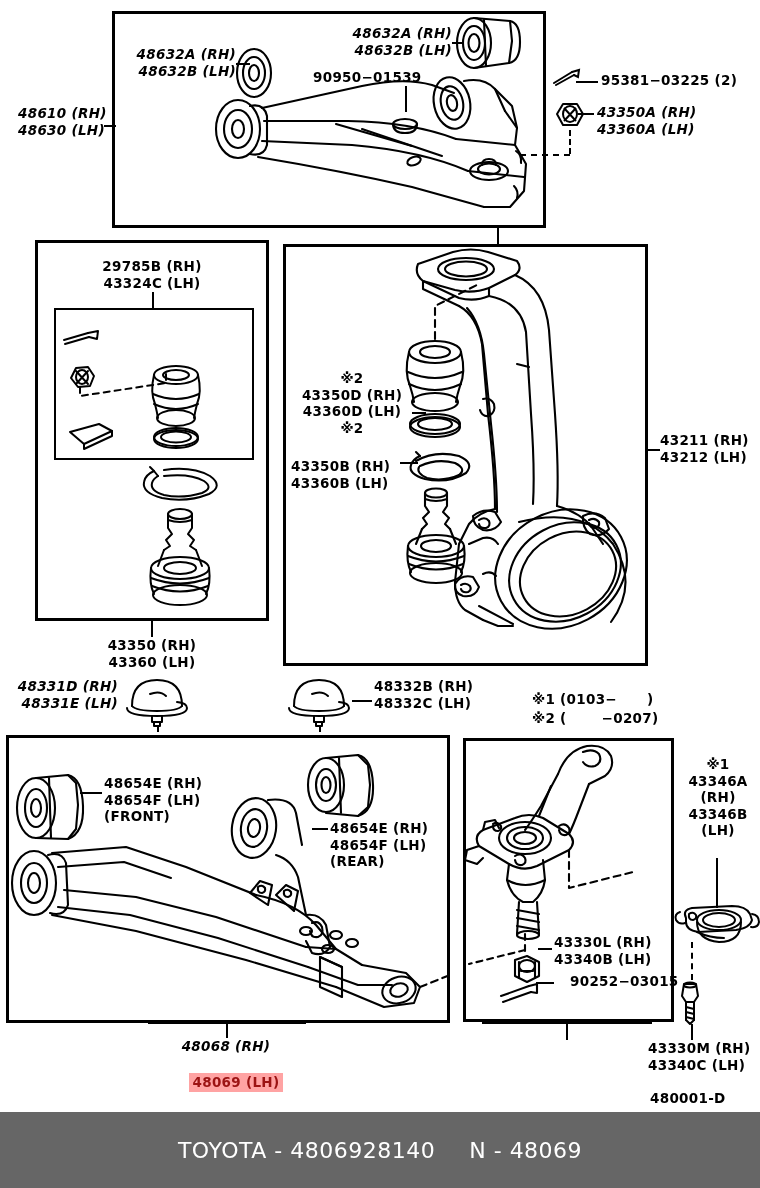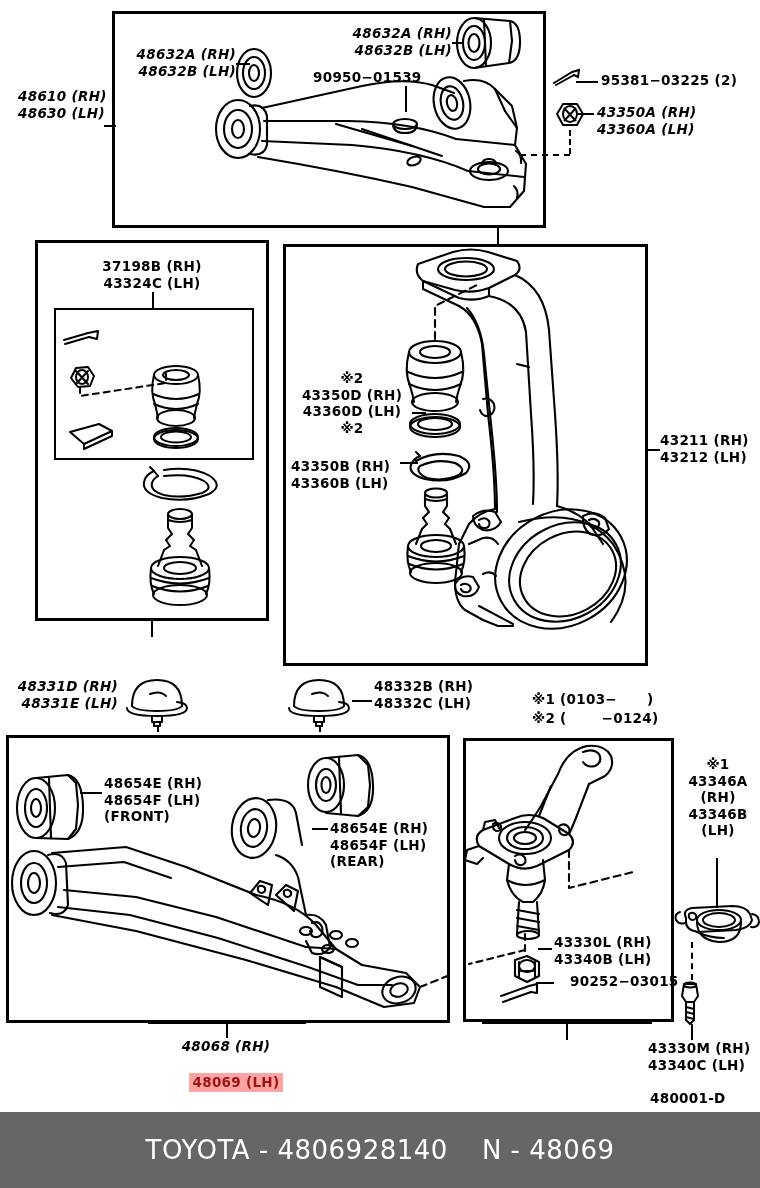--- a/index.html
+++ b/index.html
@@ -71,38 +71,38 @@
     left: 0; top: 1112px;
     width: 760px; height: 76px;
     background: #666666;
     color: #ffffff;
     display: flex;
     align-items: center;
     justify-content: center;
   }
   #footer .ftext {
     font-family: "DejaVu Sans", "Liberation Sans", sans-serif;
-    font-size: 26px;
+    font-size: 22px;
     letter-spacing: 0.5px;
     white-space: pre;
   }
   #footer .gap { display: inline-block; width: 34px; }
 
   svg { display: block; overflow: visible; }
   .art { position: absolute; }
   .art svg { position: absolute; left:0; top:0; }
 </style>
 </head>
 <body>
 
 <div id="sheet">
 
   <div class="panel" style="left:112px; top:11px; width:434px; height:217px;"></div>
 
-  <div class="lbl r" style="left:0px; top:88px; width:104px;padding-left:18px;">48610 (RH)
+  <div class="lbl r" style="left:0px; top:105px; width:104px;padding-left:18px;">48610 (RH)
 48630 (LH)</div>
   <div class="ln h" style="left:104px; top:125px; width:12px;"></div>
 
   <div class="lbl r" style="left:118px; top:46px; width:118px;">48632A (RH)
 48632B (LH)</div>
   <div class="ln h" style="left:236px; top:63px; width:14px;"></div>
 
   <div class="lbl r" style="left:334px; top:25px; width:118px;">48632A (RH)
 48632B (LH)</div>
   <div class="ln h" style="left:452px; top:42px; width:12px;"></div>
@@ -190,21 +190,21 @@
     </svg>
   </div>
   <div class="dash-v" style="left:569px; top:130px; height:24px;"></div>
   <div class="dash-h" style="left:520px; top:154px; width:50px;"></div>
 
   <div class="ln v" style="left:497px; top:228px; height:16px;"></div>
   <div class="dash-v" style="left:497px; top:244px; height:22px;"></div>
 
   <div class="panel" style="left:35px; top:240px; width:234px; height:381px;"></div>
 
-  <div class="lbl c" style="left:62px; top:258px; width:180px;">37198B (RH)
+  <div class="lbl c" style="left:62px; top:258px; width:180px;">29785B (RH)
 43324C (LH)</div>
   <div class="ln v" style="left:152px; top:292px; height:16px;"></div>
 
   <div class="panel thin" style="left:54px; top:308px; width:200px; height:152px;"></div>
 
   <div class="art" style="left:54px; top:308px; width:200px; height:152px;">
     <svg width="200" height="152" viewBox="0 0 200 152">
       <g fill="none" stroke="#000" stroke-width="2" stroke-linejoin="round" stroke-linecap="round">
 
         <path d="M10 32 L34 25"></path>
@@ -255,20 +255,22 @@
         <path d="M97 106 Q95 122 100 132"></path>
         <path d="M155 106 Q157 122 152 132"></path>
         <path d="M97 116 Q126 127 155 116"></path>
         <path d="M98 124 Q126 135 154 124"></path>
         <ellipse cx="126" cy="133" rx="27" ry="10"></ellipse>
       </g>
     </svg>
   </div>
 
   <div class="ln v" style="left:151px; top:621px; height:16px;"></div>
+  <div class="lbl c" style="left:62px; top:637px; width:180px;">43350 (RH)
+43360 (LH)</div>
 
   <div class="panel" style="left:283px; top:244px; width:365px; height:422px;"></div>
 
   <div class="lbl" style="left:292px; top:370px; width:120px; text-align:center;">※2
 43350D (RH)
 43360D (LH)
 ※2</div>
   <div class="ln h" style="left:412px; top:412px; width:14px;"></div>
 
   <div class="lbl" style="left:291px; top:458px;">43350B (RH)
@@ -376,21 +378,21 @@
         <path d="M32 50 L32 54 L38 54 L38 50"></path>
       </g>
     </svg>
   </div>
   <div class="ln h" style="left:352px; top:700px; width:20px;"></div>
   <div class="lbl" style="left:374px; top:678px;">48332B (RH)
 48332C (LH)</div>
   <div class="dash-v" style="left:319px; top:726px; height:196px;"></div>
 
   <div class="lbl" style="left:532px; top:691px;">※1 (0103−      )</div>
-  <div class="lbl" style="left:532px; top:710px;">※2 (       −0124)</div>
+  <div class="lbl" style="left:532px; top:710px;">※2 (       −0207)</div>
 
   <div class="panel" style="left:6px; top:735px; width:444px; height:288px;"></div>
 
   <div class="lbl" style="left:104px; top:775px;">48654E (RH)
 48654F (LH)
 (FRONT)</div>
   <div class="ln h" style="left:80px; top:792px; width:22px;"></div>
 
   <div class="lbl" style="left:330px; top:820px;">48654E (RH)
 48654F (LH)

